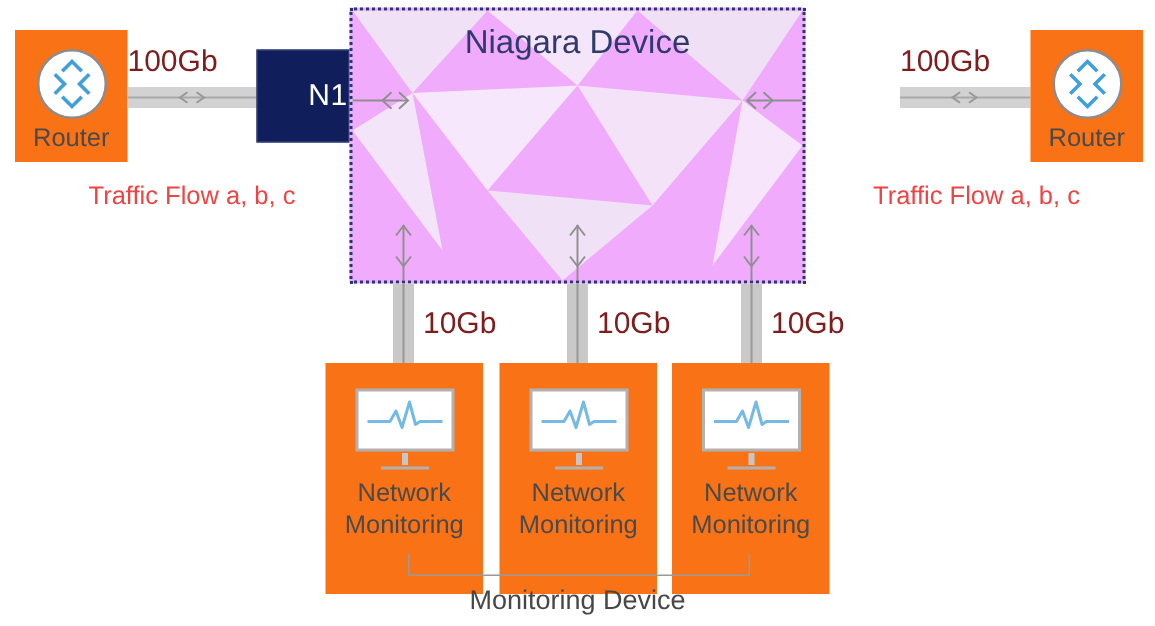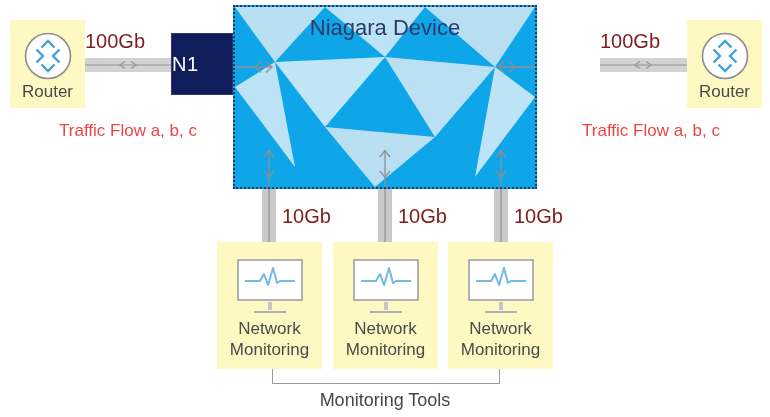--- a/index.html
+++ b/index.html
@@ -2,50 +2,50 @@
 <html><head>
 <meta charset="utf-8">
 <style>
   html,body{margin:0;padding:0;background:#fff;}
   .canvas{
     position:relative;width:770px;height:417px;background:#fff;overflow:hidden;
     font-family:"Liberation Sans","DejaVu Sans",sans-serif;
   }
   .abs{position:absolute;}
   
-  .gray-box{background:#fef9c3;}
+  .gray-box{background:#f97316;}
   .router-box{width:75px;height:88px;display:flex;flex-direction:column;align-items:center;}
   .router-box svg{margin-top:12px;}
   .router-label{font-size:17px;color:#4a4a4a;margin-top:2px;}
   
   .port-box{
     width:62px;height:62px;background:#101f5c;border:1px solid #2b3873;box-sizing:border-box;
-    display:flex;align-items:center;justify-content:flex-start;
+    display:flex;align-items:center;justify-content:flex-end;
     color:#fff;font-size:20px;letter-spacing:.5px;
   }
   
   .h-link{height:14px;background:#d2d2d2;}
   .h-link svg{display:block;}
   
   .v-link{width:14px;background:#c9c9c9;}
   .v-link svg{display:block;}
   
   .speed-label{font-size:20px;color:#7f1d1d;text-align:left;}
   
   .niagara{
-    width:304px;height:184px;border:2px dotted #2a366f;box-sizing:border-box;background:#0ea5e9;
+    width:304px;height:184px;border:2px dotted #2a366f;box-sizing:border-box;background:#f0abfc;
   }
   .niagara-title{
     position:absolute;top:8px;left:0;width:100%;text-align:center;
     font-size:22px;color:#2e3a6a;
   }
   
   .traffic-label{font-size:17px;color:#ef4444;text-align:center;width:176px;}
   
-  .monitor-box{width:105px;height:127px;display:flex;flex-direction:column;align-items:center;}
+  .monitor-box{width:105px;height:154px;display:flex;flex-direction:column;align-items:center;}
   .monitor-box svg{margin-top:15px;}
   .monitor-label{
     font-size:17px;line-height:21px;color:#4a4a4a;text-align:center;margin-top:3px;width:92px;
   }
   
   .bracket{
     width:228px;height:15px;
     border-left:1px solid #9a9a9a;border-right:1px solid #9a9a9a;border-bottom:1px solid #9a9a9a;
     box-sizing:border-box;
   }
@@ -192,15 +192,15 @@
     <svg width="70" height="58" viewBox="0 0 70 58">
       <rect x="3" y="3" width="64" height="40" fill="#ffffff" stroke="#b1b1b1" stroke-width="2"></rect>
       <polyline points="10,24 25,24 29,17 33,28 38,11 42,26 45,24 60,24" fill="none" stroke="#74bae4" stroke-width="2" stroke-linejoin="round"></polyline>
       <rect x="33" y="45" width="4" height="8" fill="#c6c6c6"></rect>
       <line x1="19" y1="55" x2="51" y2="55" stroke="#b1b1b1" stroke-width="2"></line>
     </svg>
     <div class="monitor-label">Network Monitoring</div>
   </div>
 
   <div class="abs bracket" style="left:272px;top:369px;"></div>
-  <div class="abs group-label" style="left:285px;top:390px;">Monitoring Tools</div>
+  <div class="abs group-label" style="left:285px;top:390px;">Monitoring Device</div>
 
 </div>
 
 </body></html>

